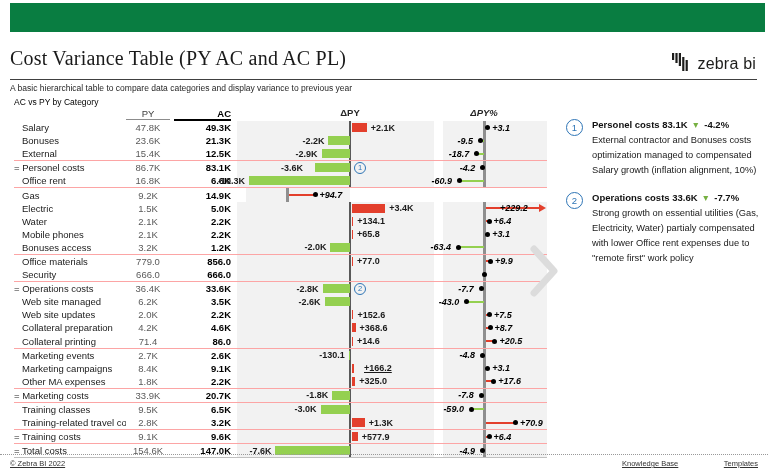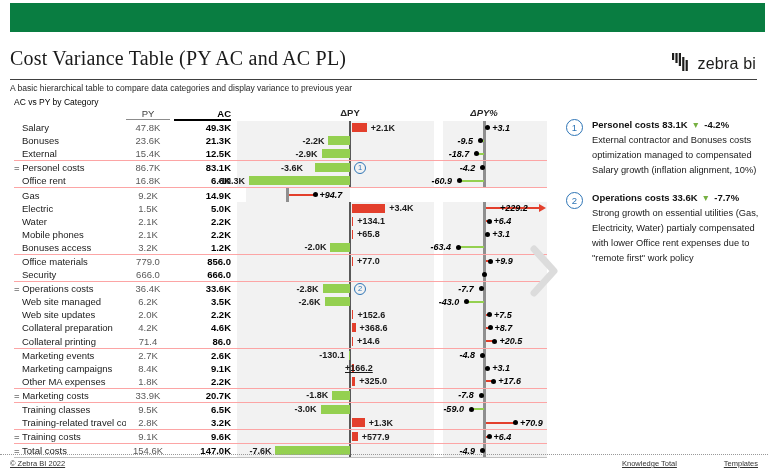--- a/index.html
+++ b/index.html
@@ -432,21 +432,21 @@
         </div>
       </div>
       <div class="row">
         <div class="c-label">Marketing campaigns</div>
         <div class="c-py">8.4K</div>
         <div class="c-ac">9.1K</div>
         <div class="c-gap1"></div>
         <div class="c-dpy">
           <div class="axis-dpy"></div>
           <div class="bar" style="width: 1.62941px; background: rgb(227, 63, 44); left: 115px;"></div>
-          <div class="bar-label" style="left: 108px; text-decoration: underline;">+166.2</div>
+          <div class="bar-label" style="left: 127px; text-decoration: underline;">+166.2</div>
         </div>
         <div class="c-gap2"></div>
         <div class="c-pct">
           <div class="axis-pct"></div>
           <div class="pin-line" style="background: rgb(227, 63, 44); left: 43px; width: 1.271px;"></div>
           <div class="pin-dot" style="left: 42.271px;"></div>
           <div class="pin-label" style="left: 49.271px;">+3.1</div>
         </div>
       </div>
       <div class="row">
@@ -579,15 +579,15 @@
       <div class="ann-text">
         <div class="ann-title"><span>Operations costs 33.6K </span><span class="ann-tri" style="color: rgb(118, 176, 65);">▼</span><span> -7.7%</span></div>
         <div class="ann-body">Strong growth on essential utilities (Gas, Electricity, Water) partialy compensated with lower Office rent expenses due to "remote first" work policy</div>
       </div>
     </div>
   </div>
 
 <div class="footer-rule"></div>
 <div class="footer">
   <span class="f-copy">© Zebra BI 2022</span>
-  <span class="f-kb">Knowledge Total</span>
+  <span class="f-kb">Knowledge Base</span>
   <span class="f-tpl">Templates</span>
 </div>
 
 </body></html>

